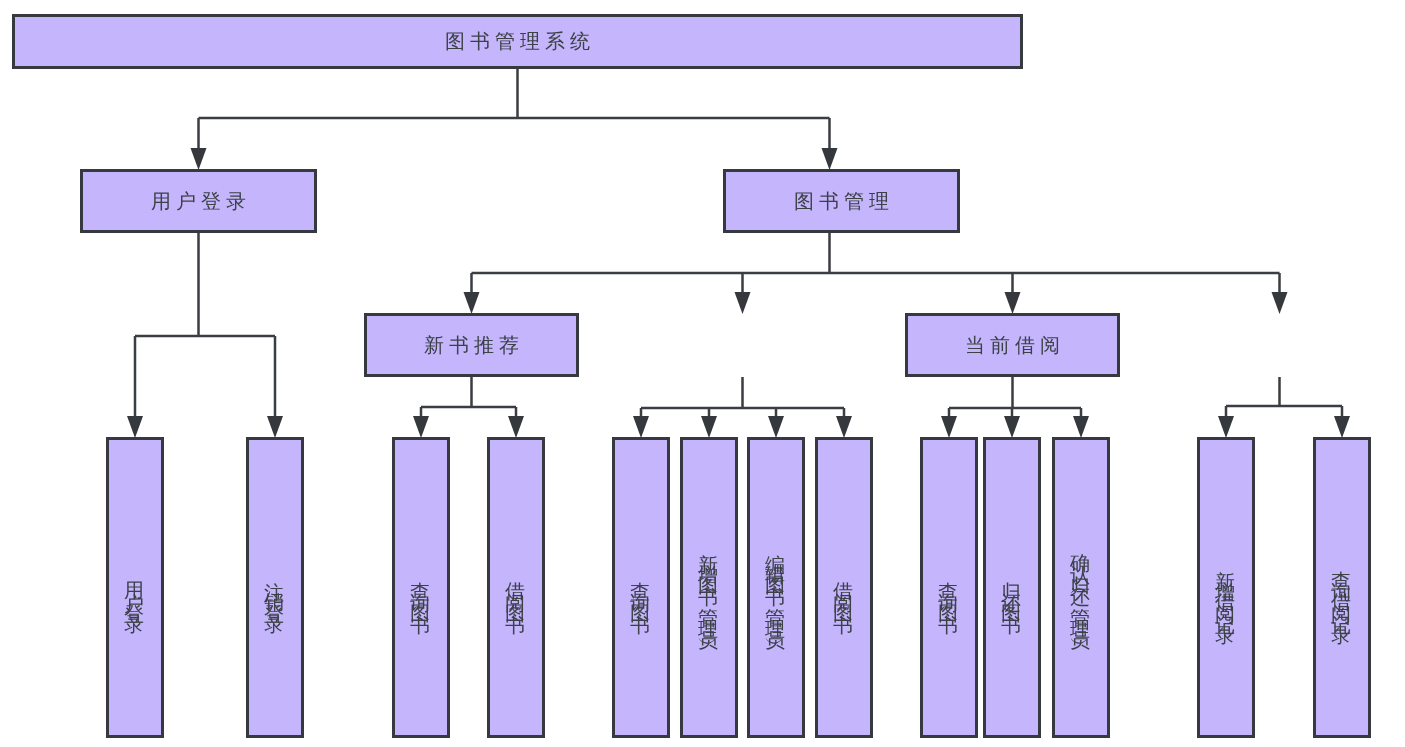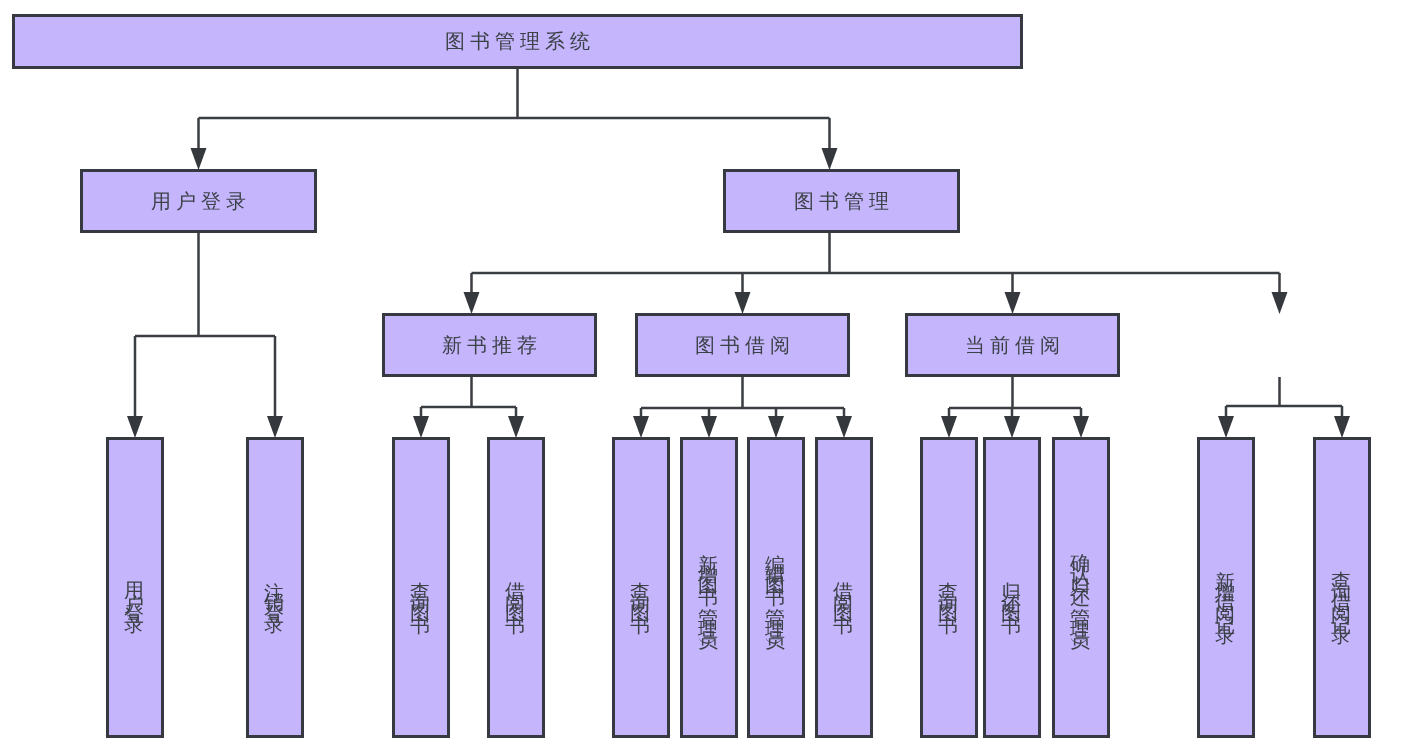--- a/index.html
+++ b/index.html
@@ -124,25 +124,22 @@
     <span class="hlabel">图书管理系统</span>
   </div>
 
   <div class="box lvl2" style="left:80px;">
     <span class="hlabel">用户登录</span>
   </div>
   <div class="box lvl2" style="left:711px;margin-left:12px;">
     <span class="hlabel">图书管理</span>
   </div>
 
-  <div class="box lvl3" style="left:364px;margin-left:18px;">
+  <div class="box lvl3" style="left:364px;">
     <span class="hlabel">新书推荐</span>
-  </div>
-  <div class="box lvl3" style="left:635px;">
-    <span class="hlabel">图书借阅</span>
   </div>
   <div class="box lvl3" style="left:905px;">
     <span class="hlabel">当前借阅</span>
   </div>
 
   <div class="box leaf" style="left:106px;">
     <span class="vlabel">用户登录</span>
   </div>
   <div class="box leaf" style="left:246px;">
     <span class="vlabel">注销登录</span>

